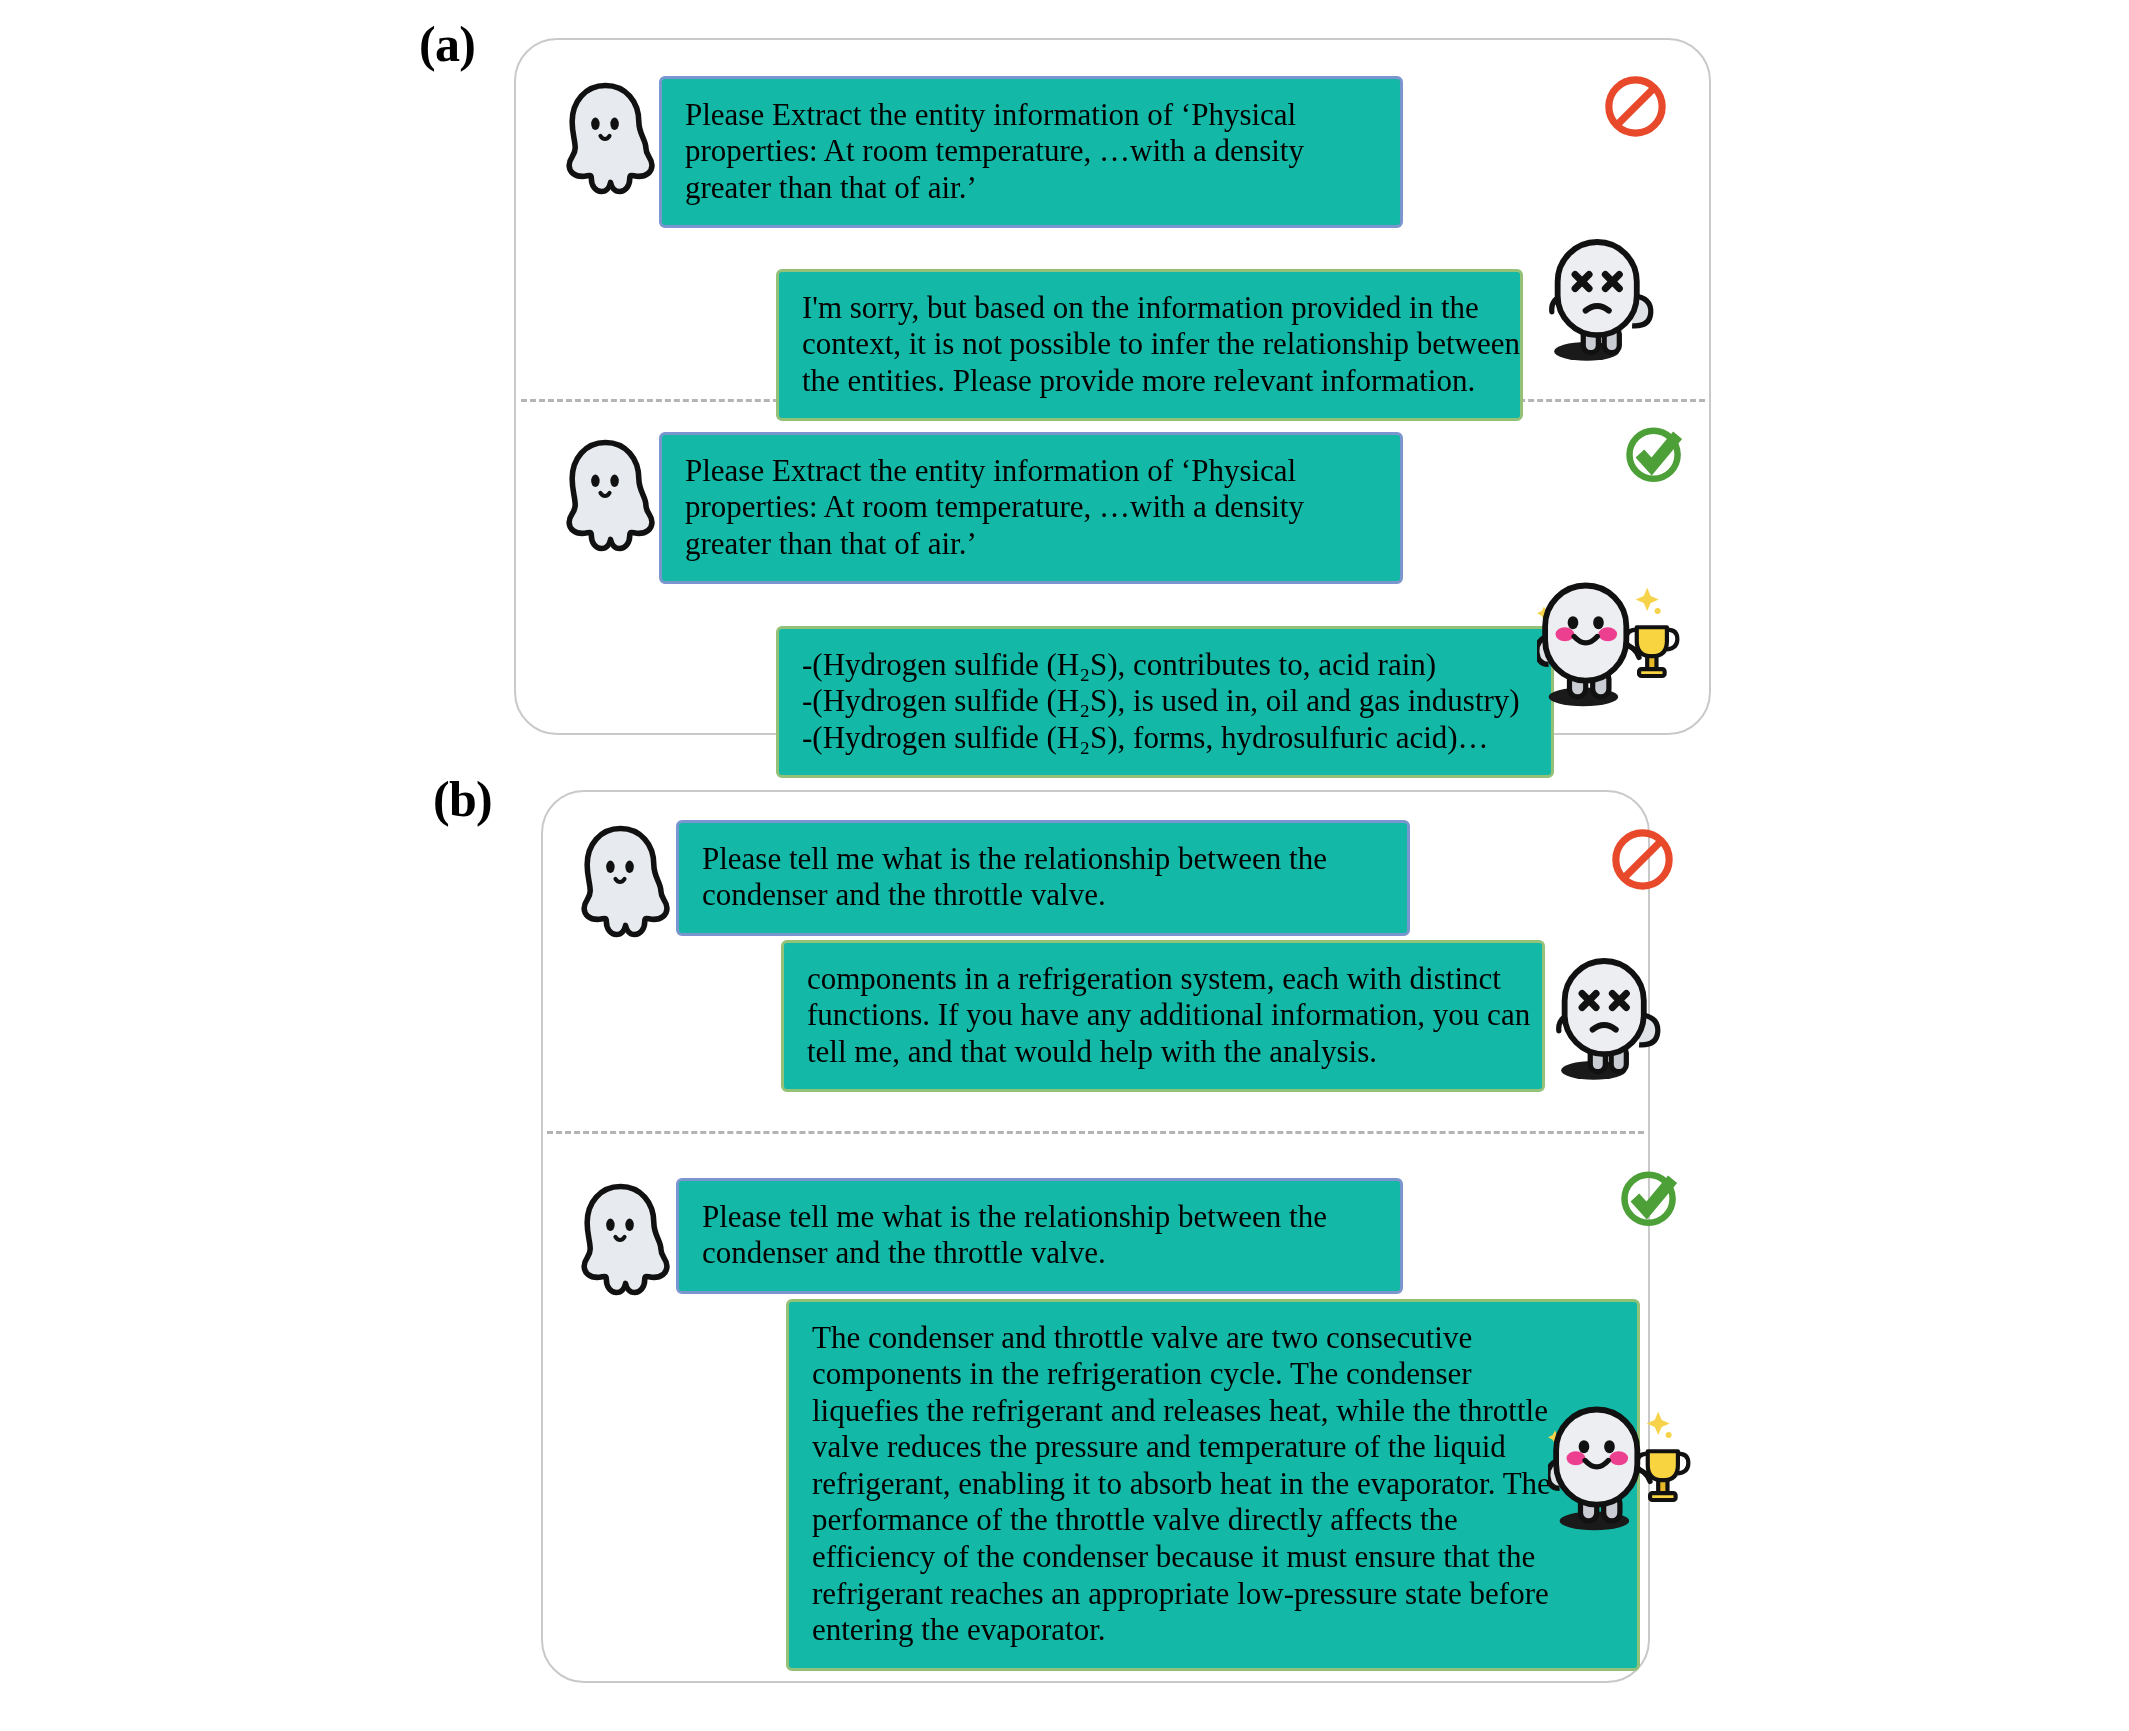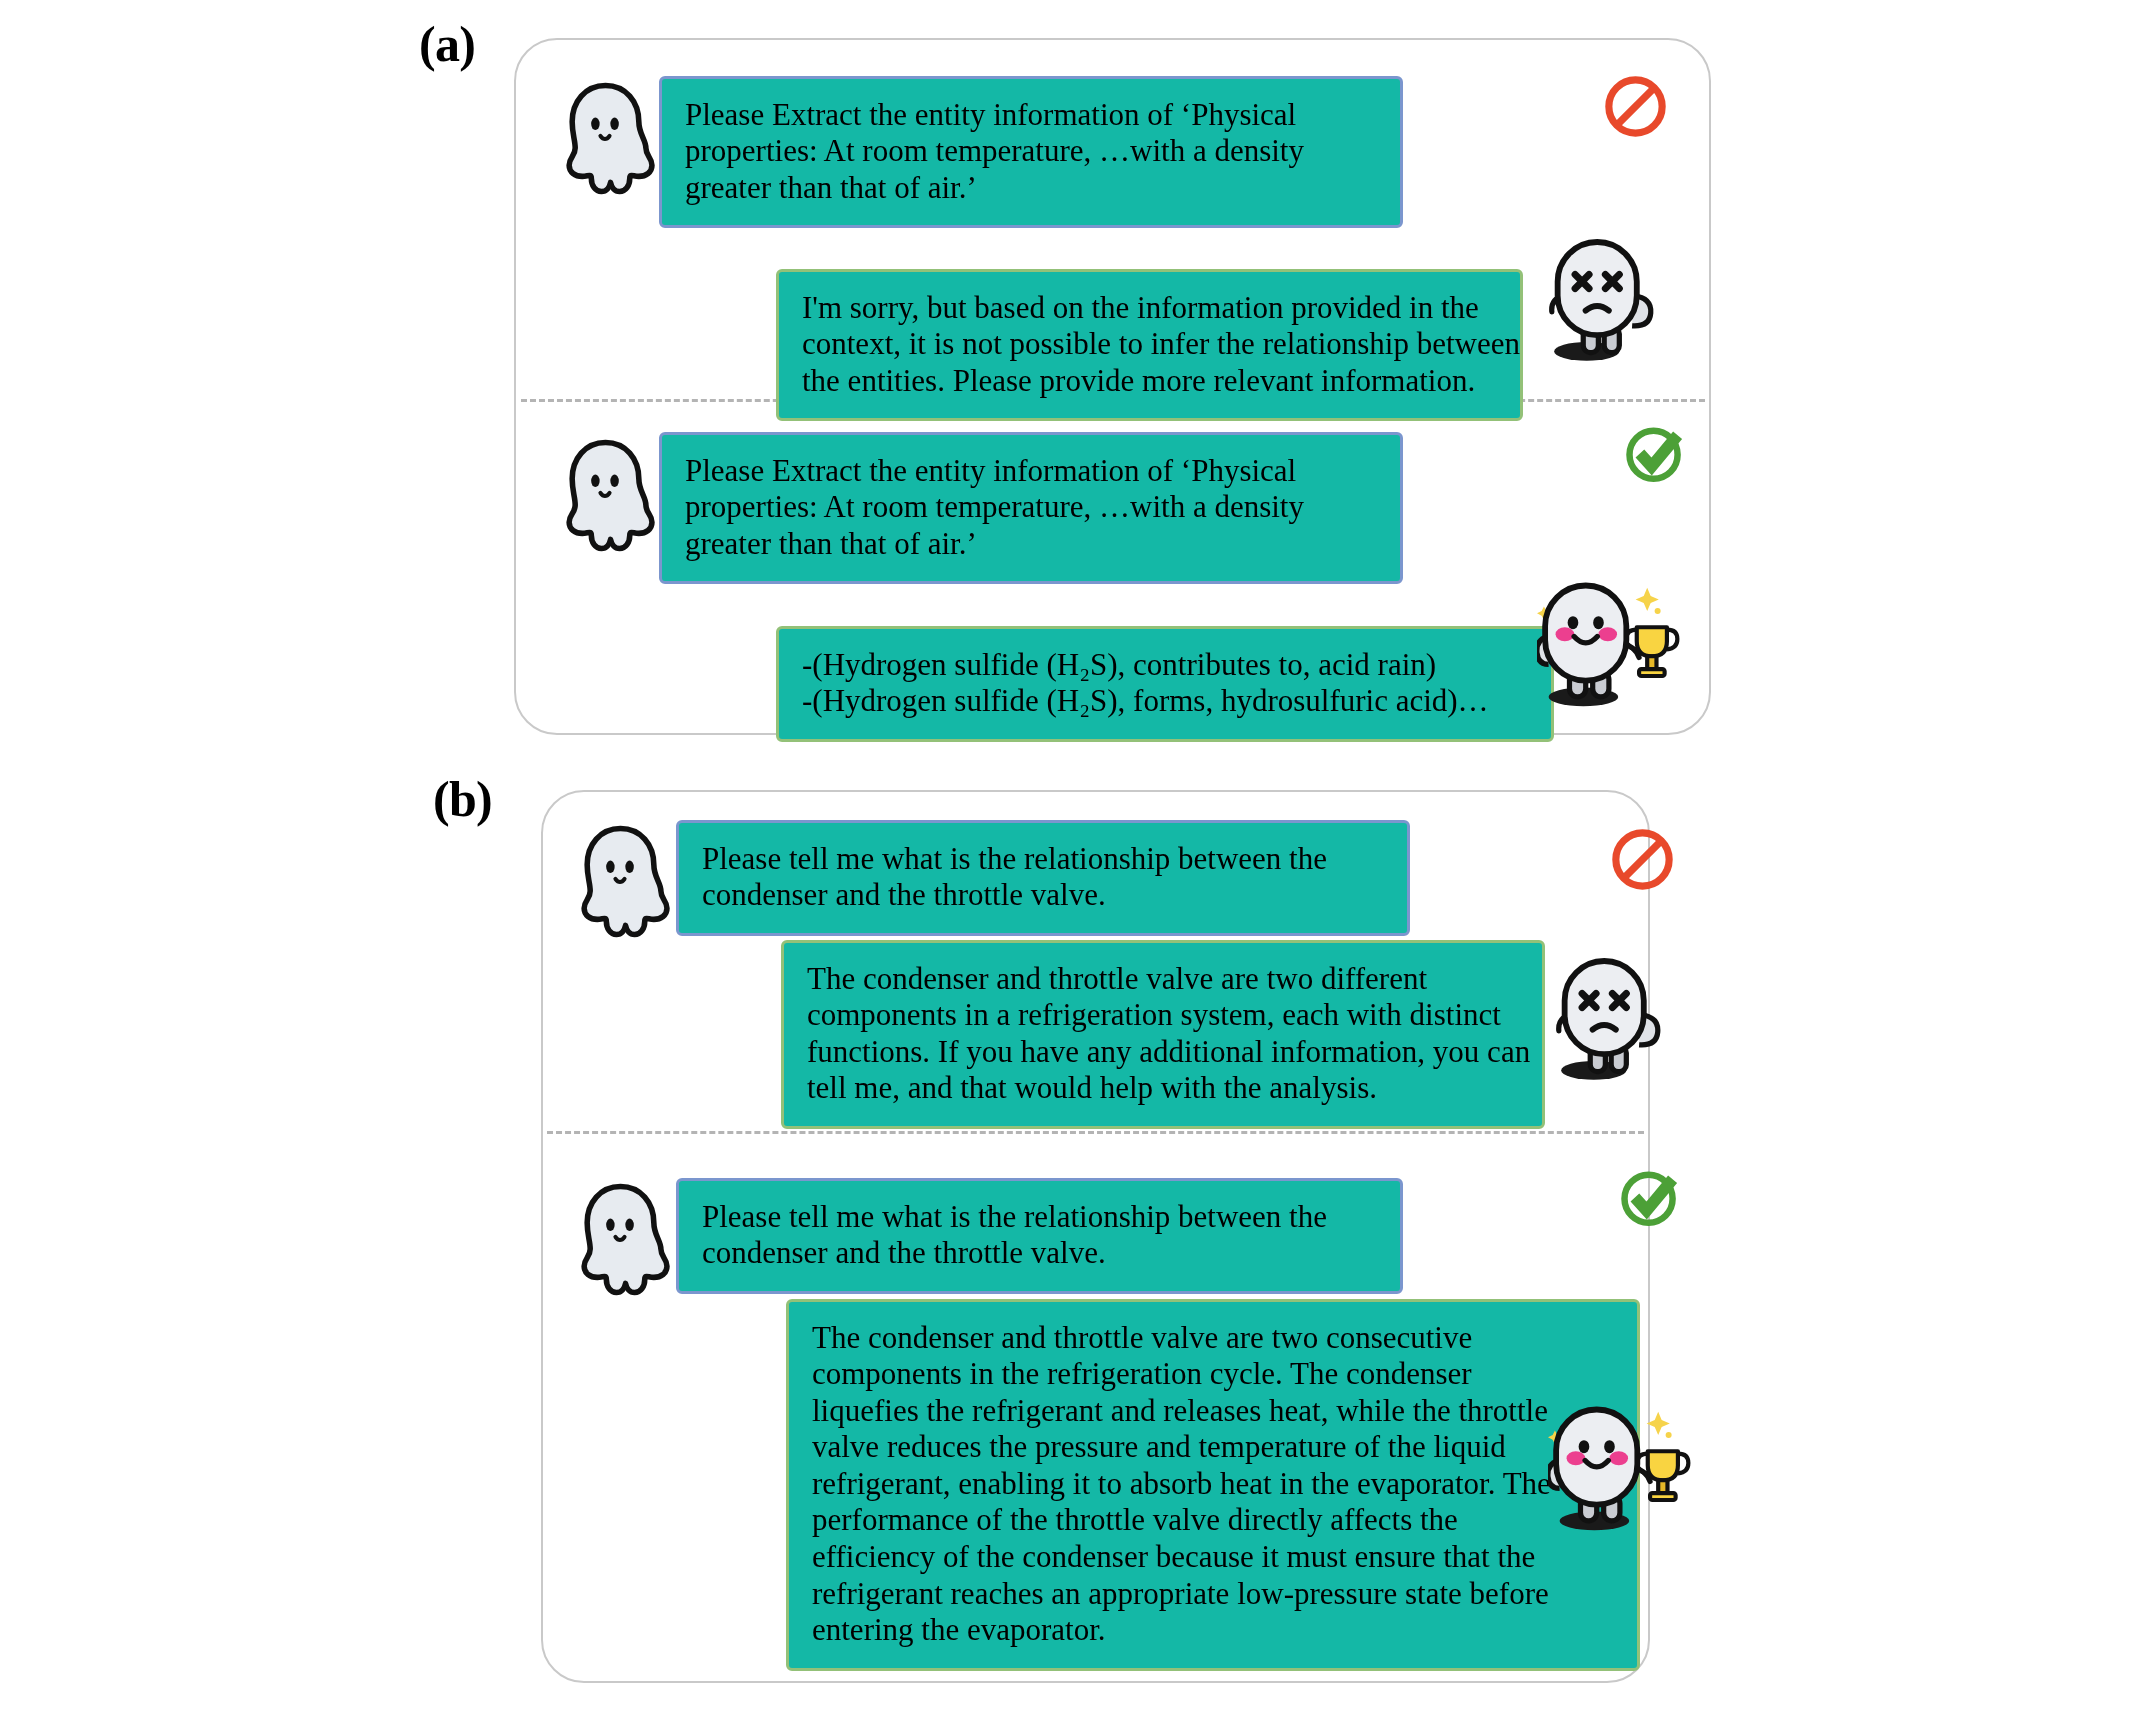--- a/index.html
+++ b/index.html
@@ -180,20 +180,21 @@
   </div>
   <div class="status-icon" id="st-a-2">
     <svg width="65" height="65" viewBox="0 0 100 100">
       <circle cx="47" cy="52" r="37" fill="none" stroke="#4ca037" stroke-width="10"></circle>
       <path d="M26 50 L44 70 L84 22" fill="none" stroke="#4ca037" stroke-width="18" stroke-linecap="butt" stroke-linejoin="miter"></path>
     </svg>
   </div>
 
   <div class="bubble assistant" id="a-r2">
     <span class="line">-(Hydrogen sulfide (H₂S), contributes to, acid rain)</span>
+    <span class="line">-(Hydrogen sulfide (H₂S), is used in, oil and gas industry)</span>
     <span class="line">-(Hydrogen sulfide (H₂S), forms, hydrosulfuric acid)…</span>
   </div>
   <div class="avatar" id="av-a-r2">
     <svg width="145" height="142" viewBox="0 0 125 122">
       <g fill="#f6d34a">
         <path d="M95 10 l3 7 7 3 -7 3 -3 7 -3 -7 -7 -3 7 -3 z"></path>
         <path d="M6 26 l2 4 4 2 -4 2 -2 4 -2 -4 -4 -2 4 -2 z"></path>
         <circle cx="104" cy="30" r="2.6"></circle>
       </g>
       <ellipse cx="40" cy="104" rx="30" ry="8" fill="#1a1a1a"></ellipse>
@@ -239,21 +240,20 @@
     <span class="line">condenser and the throttle valve.</span>
   </div>
   <div class="status-icon" id="st-b-1">
     <svg width="65" height="65" viewBox="0 0 100 100">
       <circle cx="50" cy="50" r="41" fill="none" stroke="#e8492b" stroke-width="11"></circle>
       <line x1="24" y1="76" x2="76" y2="24" stroke="#e8492b" stroke-width="11"></line>
     </svg>
   </div>
 
   <div class="bubble assistant" id="b-r1">
-    <span class="line">The condenser and throttle valve are two different</span>
     <span class="line">components in a refrigeration system, each with distinct</span>
     <span class="line">functions. If you have any additional information, you can</span>
     <span class="line">tell me, and that would help with the analysis.</span>
   </div>
   <div class="avatar" id="av-b-r1">
     <svg width="129" height="135" viewBox="0 0 110 116">
       <ellipse cx="32" cy="100" rx="28" ry="8" fill="#1a1a1a"></ellipse>
       <rect x="29" y="79" width="13" height="22" rx="6" fill="#c9ccd2" stroke="#111" stroke-width="4.5"></rect>
       <rect x="47" y="79" width="13" height="22" rx="6" fill="#c9ccd2" stroke="#111" stroke-width="4.5"></rect>
       <path d="M72 52 q16 2 15 15 q-1 12 -16 11" fill="#dfe2e7" stroke="#111" stroke-width="4.5"></path>

